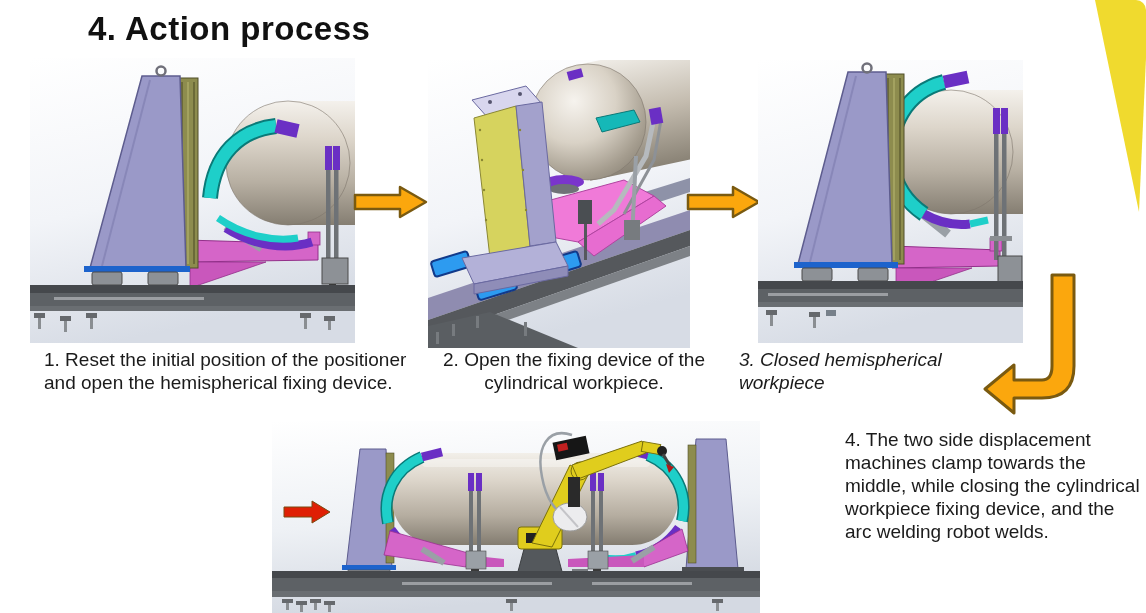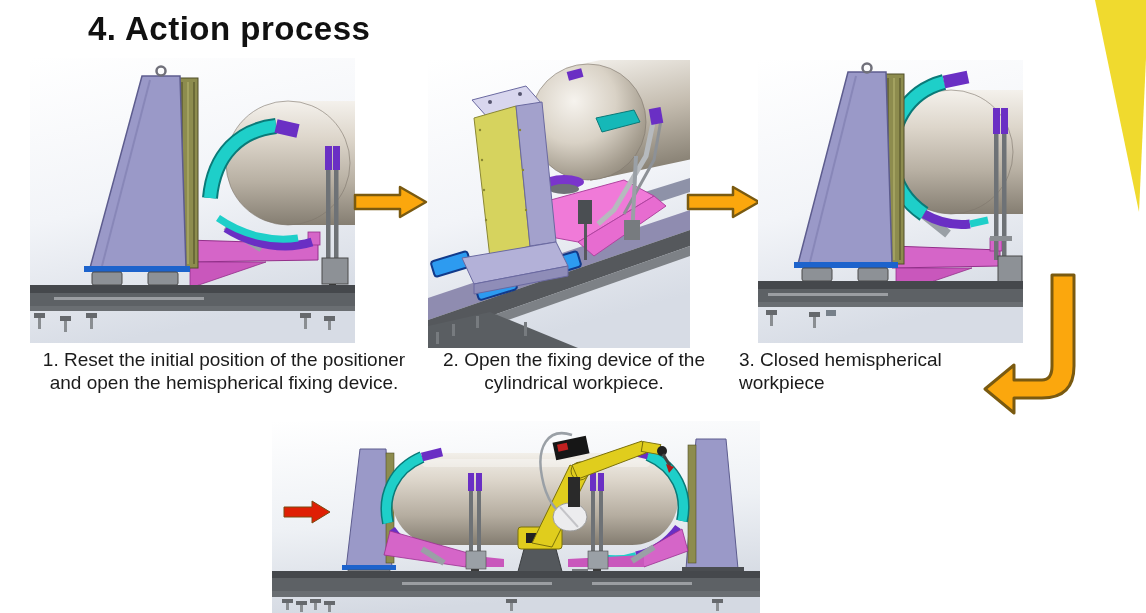--- a/index.html
+++ b/index.html
@@ -1,25 +1,25 @@
 <!DOCTYPE html>
 <html><head>
 <meta charset="utf-8">
 <style>
   html,body{margin:0;padding:0;background:#ffffff;}
   .slide{position:relative;width:1146px;height:613px;background:#ffffff;overflow:hidden;
-         font-family:"Liberation Sans",sans-serif;}
+         font-family:"Liberation Sans",sans-serif;border-radius:10px;}
   .title{position:absolute;left:88px;top:10px;margin:0;font-size:33px;font-weight:bold;
          color:#111;letter-spacing:.5px;}
   .panel{position:absolute;margin:0;padding:0;line-height:0;}
   .panel svg{display:block;}
   .caption{position:absolute;margin:0;font-size:19px;line-height:1.21;color:#1b1b1b;}
-  .cap1{left:31px;top:349px;width:386px;text-align:center;}
+  .cap1{left:44px;top:349px;width:386px;}
   .cap2{left:424px;top:349px;width:300px;text-align:center;}
-  .cap3{left:739px;top:349px;width:235px;}
+  .cap3{left:739px;top:349px;width:235px;font-style:italic;}
   .cap4{left:845px;top:429px;width:300px;}
   .flow-arrow{position:absolute;}
 </style>
 </head>
 <body>
 
 <div class="slide">
 
   <h1 class="title">4. Action process</h1>
 
@@ -431,14 +431,15 @@
           <rect x="444" y="178" width="3" height="12"></rect>
             <rect x="440" y="178" width="11" height="4" fill="#66696d"></rect>
         </g>
       </g>
     </svg>
   </figure>
 
   <p class="caption cap1">1. Reset the initial position of the positioner and open the hemispherical fixing device.</p>
   <p class="caption cap2">2. Open the fixing device of the cylindrical workpiece.</p>
   <p class="caption cap3">3. Closed hemispherical workpiece</p>
+  <p class="caption cap4">4. The two side displacement machines clamp towards the middle, while closing the cylindrical workpiece fixing device, and the arc welding robot welds.</p>
 
 </div>
 
 </body></html>

